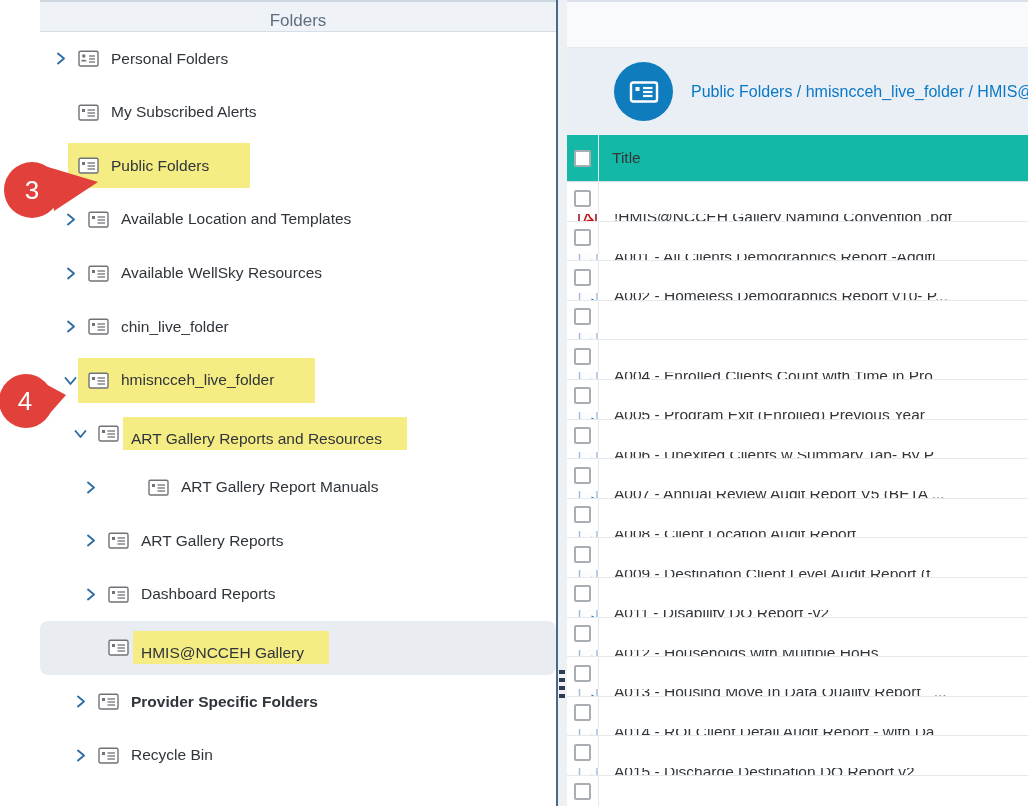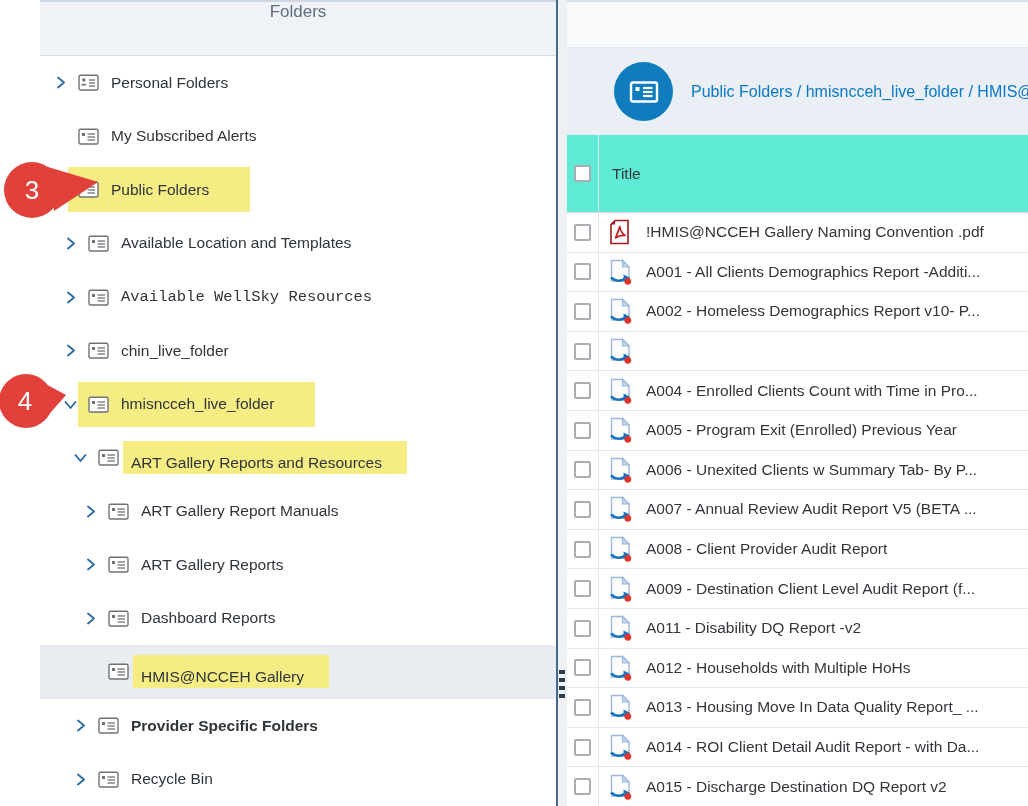--- a/index.html
+++ b/index.html
@@ -6,23 +6,23 @@
   html,body { margin:0; padding:0; }
   body {
     width:1028px; height:806px; position:relative; overflow:hidden;
     background:#ffffff; font-family:"Liberation Sans", sans-serif;
     -webkit-font-smoothing:antialiased;
   }
 
   
   .tree-panel { position:absolute; left:40px; top:0; width:516px; height:806px; background:#fff; }
   .panel-header {
-    height:56px; background:#eff3f8;
+    height:32px; background:#eff3f8;
     border-top:2px solid #ccd7e1; border-bottom:1px solid #d7dee5;
-    display:flex; align-items:flex-start; justify-content:center;
+    display:flex; align-items:flex-end; justify-content:center;
     color:#5f6e7e; font-size:17px;
   }
   .tree { width:100%; }
   .tree-row { height:53.57px; display:flex; align-items:center; cursor:default; }
   .tree-row.selected { background:#e9edf2; }
   .chev { width:16px; height:16px; flex:0 0 16px; display:flex; align-items:center; justify-content:center; }
   .chev svg { display:block; }
   .grp { display:inline-flex; align-items:center; }
   .tree-icon { width:21px; height:19px; margin-left:10px; flex:0 0 21px; display:flex; }
   .tree-label { margin-left:12px; font-size:15.5px; color:#2f353b; white-space:nowrap; }
@@ -42,29 +42,29 @@
   .main { position:absolute; left:567px; top:0; width:461px; height:806px; background:#fff; }
   .toolbar-strip { height:48px; background:#f8fafc; border-top:2px solid #d9e2ea; border-bottom:1px solid #e3e9ef; }
   .band { height:87px; background:#e9eff5; display:flex; align-items:center; }
   .band-circle {
     width:59px; height:59px; border-radius:50%; background:#0f7cbe;
     margin-left:47px; flex:0 0 59px;
     display:flex; align-items:center; justify-content:center;
   }
   .breadcrumb { margin-left:18px; color:#0a78c8; font-size:16px; white-space:nowrap; overflow:hidden; }
 
-  .thead { height:78px; background:#5eead4; border-bottom:1px solid #d8dcdf; display:flex; align-items:stretch; }
+  .thead { height:47px; background:#14b8a6; border-bottom:1px solid #d8dcdf; display:flex; align-items:stretch; }
   .cb-cell {
     width:32px; flex:0 0 32px; display:flex; align-items:center; justify-content:center;
     border-right:1px solid #e5e8ea;
   }
   .checkbox { width:17px; height:17px; background:#fff; border:2px solid #a9aeb3; border-radius:2px; }
   .th-title { display:flex; align-items:center; padding-left:13px; font-size:15.5px; color:#32363a; }
 
-  .frow { height:39.6px; display:flex; align-items:stretch; border-bottom:1px solid #e6e9eb; }
+  .frow { height:39.6px; display:flex; align-items:stretch; border-bottom:1px solid #e6e9eb;flex-direction:column; }
   .fmain { display:flex; align-items:center; overflow:hidden; }
   .file-icon { margin-left:10px; width:24px; height:27px; flex:0 0 24px; display:flex; align-items:center; }
   .ftitle { margin-left:13px; font-size:15.5px; color:#32363a; white-space:nowrap; }
 
   
   .pin { position:absolute; z-index:5; }
   .pin svg { display:block; }
   .pin-num {
     position:absolute; top:14px; width:26px; text-align:center;
     color:#ffffff; font-size:26px; line-height:30px;
@@ -144,21 +144,21 @@
               <rect x="1" y="2.2" width="19" height="14.8" rx="1.5" fill="#ffffff" stroke="#6f7276" stroke-width="1.4"></rect>
               <rect x="4" y="6" width="3" height="3" fill="#6f7276"></rect>
               <line x1="9.5" y1="7" x2="17" y2="7" stroke="#6f7276" stroke-width="1.3"></line>
               <line x1="9.5" y1="10" x2="17" y2="10" stroke="#6f7276" stroke-width="1.3"></line>
               <line x1="9.5" y1="13" x2="17" y2="13" stroke="#6f7276" stroke-width="1.3"></line>
             </svg>
           </span>
           <span class="tree-label">Available Location and Templates</span>
         </span>
       </div>
-      <div class="tree-row" style="padding-left: 22px; font-family: Liberation Mono, monospace;">
+      <div class="tree-row" style="padding-left: 22px;">
         <span class="chev">
           <svg width="13" height="13" viewBox="0 0 13 13" style="transform:rotate(0deg)">
             <polyline points="4,1.5 10,6.5 4,11.5" fill="none" stroke="#2d6ca3" stroke-width="1.9" stroke-linecap="round" stroke-linejoin="round"></polyline>
           </svg>
         </span>
         <span class="grp">
           <span class="tree-icon">
             <svg width="21" height="19" viewBox="0 0 21 19">
               <rect x="1" y="2.2" width="19" height="14.8" rx="1.5" fill="#ffffff" stroke="#6f7276" stroke-width="1.4"></rect>
               <rect x="4" y="6" width="3" height="3" fill="#6f7276"></rect>
@@ -220,78 +220,78 @@
               <rect x="1" y="2.2" width="19" height="14.8" rx="1.5" fill="#ffffff" stroke="#6f7276" stroke-width="1.4"></rect>
               <rect x="4" y="6" width="3" height="3" fill="#6f7276"></rect>
               <line x1="9.5" y1="7" x2="17" y2="7" stroke="#6f7276" stroke-width="1.3"></line>
               <line x1="9.5" y1="10" x2="17" y2="10" stroke="#6f7276" stroke-width="1.3"></line>
               <line x1="9.5" y1="13" x2="17" y2="13" stroke="#6f7276" stroke-width="1.3"></line>
             </svg>
           </span>
           <span class="tree-label hl-text">ART Gallery Reports and Resources</span>
         </span>
       </div>
+      <div class="tree-row" style="padding-left: 42px; gap: 40px;">
+        <span class="chev">
+          <svg width="13" height="13" viewBox="0 0 13 13" style="transform:rotate(0deg)">
+            <polyline points="4,1.5 10,6.5 4,11.5" fill="none" stroke="#2d6ca3" stroke-width="1.9" stroke-linecap="round" stroke-linejoin="round"></polyline>
+          </svg>
+        </span>
+        <span class="grp">
+          <span class="tree-icon">
+            <svg width="21" height="19" viewBox="0 0 21 19">
+              <rect x="1" y="2.2" width="19" height="14.8" rx="1.5" fill="#ffffff" stroke="#6f7276" stroke-width="1.4"></rect>
+              <rect x="4" y="6" width="3" height="3" fill="#6f7276"></rect>
+              <line x1="9.5" y1="7" x2="17" y2="7" stroke="#6f7276" stroke-width="1.3"></line>
+              <line x1="9.5" y1="10" x2="17" y2="10" stroke="#6f7276" stroke-width="1.3"></line>
+              <line x1="9.5" y1="13" x2="17" y2="13" stroke="#6f7276" stroke-width="1.3"></line>
+            </svg>
+          </span>
+          <span class="tree-label">ART Gallery Report Manuals</span>
+        </span>
+      </div>
       <div class="tree-row" style="padding-left: 42px;">
         <span class="chev">
           <svg width="13" height="13" viewBox="0 0 13 13" style="transform:rotate(0deg)">
             <polyline points="4,1.5 10,6.5 4,11.5" fill="none" stroke="#2d6ca3" stroke-width="1.9" stroke-linecap="round" stroke-linejoin="round"></polyline>
           </svg>
         </span>
         <span class="grp">
           <span class="tree-icon">
             <svg width="21" height="19" viewBox="0 0 21 19">
               <rect x="1" y="2.2" width="19" height="14.8" rx="1.5" fill="#ffffff" stroke="#6f7276" stroke-width="1.4"></rect>
               <rect x="4" y="6" width="3" height="3" fill="#6f7276"></rect>
               <line x1="9.5" y1="7" x2="17" y2="7" stroke="#6f7276" stroke-width="1.3"></line>
               <line x1="9.5" y1="10" x2="17" y2="10" stroke="#6f7276" stroke-width="1.3"></line>
               <line x1="9.5" y1="13" x2="17" y2="13" stroke="#6f7276" stroke-width="1.3"></line>
             </svg>
           </span>
-          <span class="tree-label">ART Gallery Report Manuals</span>
+          <span class="tree-label">ART Gallery Reports</span>
         </span>
       </div>
       <div class="tree-row" style="padding-left: 42px;">
         <span class="chev">
           <svg width="13" height="13" viewBox="0 0 13 13" style="transform:rotate(0deg)">
             <polyline points="4,1.5 10,6.5 4,11.5" fill="none" stroke="#2d6ca3" stroke-width="1.9" stroke-linecap="round" stroke-linejoin="round"></polyline>
           </svg>
         </span>
         <span class="grp">
           <span class="tree-icon">
             <svg width="21" height="19" viewBox="0 0 21 19">
               <rect x="1" y="2.2" width="19" height="14.8" rx="1.5" fill="#ffffff" stroke="#6f7276" stroke-width="1.4"></rect>
               <rect x="4" y="6" width="3" height="3" fill="#6f7276"></rect>
               <line x1="9.5" y1="7" x2="17" y2="7" stroke="#6f7276" stroke-width="1.3"></line>
               <line x1="9.5" y1="10" x2="17" y2="10" stroke="#6f7276" stroke-width="1.3"></line>
               <line x1="9.5" y1="13" x2="17" y2="13" stroke="#6f7276" stroke-width="1.3"></line>
             </svg>
           </span>
-          <span class="tree-label">ART Gallery Reports</span>
-        </span>
-      </div>
-      <div class="tree-row" style="padding-left: 42px;">
-        <span class="chev">
-          <svg width="13" height="13" viewBox="0 0 13 13" style="transform:rotate(0deg)">
-            <polyline points="4,1.5 10,6.5 4,11.5" fill="none" stroke="#2d6ca3" stroke-width="1.9" stroke-linecap="round" stroke-linejoin="round"></polyline>
-          </svg>
-        </span>
-        <span class="grp">
-          <span class="tree-icon">
-            <svg width="21" height="19" viewBox="0 0 21 19">
-              <rect x="1" y="2.2" width="19" height="14.8" rx="1.5" fill="#ffffff" stroke="#6f7276" stroke-width="1.4"></rect>
-              <rect x="4" y="6" width="3" height="3" fill="#6f7276"></rect>
-              <line x1="9.5" y1="7" x2="17" y2="7" stroke="#6f7276" stroke-width="1.3"></line>
-              <line x1="9.5" y1="10" x2="17" y2="10" stroke="#6f7276" stroke-width="1.3"></line>
-              <line x1="9.5" y1="13" x2="17" y2="13" stroke="#6f7276" stroke-width="1.3"></line>
-            </svg>
-          </span>
           <span class="tree-label">Dashboard Reports</span>
         </span>
       </div>
-      <div class="tree-row selected" style="padding-left: 42px;">
+      <div class="tree-row selected" style="padding-left: 42px; border-radius: 8px;">
         <span class="chev"></span>
         <span class="grp">
           <span class="tree-icon">
             <svg width="21" height="19" viewBox="0 0 21 19">
               <rect x="1" y="2.2" width="19" height="14.8" rx="1.5" fill="#ffffff" stroke="#6f7276" stroke-width="1.4"></rect>
               <rect x="4" y="6" width="3" height="3" fill="#6f7276"></rect>
               <line x1="9.5" y1="7" x2="17" y2="7" stroke="#6f7276" stroke-width="1.3"></line>
               <line x1="9.5" y1="10" x2="17" y2="10" stroke="#6f7276" stroke-width="1.3"></line>
               <line x1="9.5" y1="13" x2="17" y2="13" stroke="#6f7276" stroke-width="1.3"></line>
             </svg>
@@ -513,21 +513,21 @@
         <div class="fmain">
           <span class="file-icon">
             <svg width="23" height="26" viewBox="0 0 23 26">
               <path d="M2.5,1.5 h11 l6.5,6.5 v14 h-17.5 z" fill="#fdfdfe" stroke="#9db9da" stroke-width="1.4"></path>
               <path d="M13.5,1.5 l6.5,6.5 h-6.5 z" fill="#c7daed" stroke="#9db9da" stroke-width="1.2"></path>
               <path d="M2,18.5 C7,23 12.5,22.5 16,19.5" fill="none" stroke="#1670c0" stroke-width="2.4"></path>
               <polygon points="14.5,15.5 21,18.8 14.8,22.5" fill="#1670c0"></polygon>
               <circle cx="18.8" cy="22.3" r="3.4" fill="#e0352b"></circle>
             </svg>
           </span>
-          <span class="ftitle">A008 - Client Provider Audit Report</span>
+          <span class="ftitle">A008 - Client Location Audit Report</span>
         </div>
       </div>
       <div class="frow">
         <div class="cb-cell">
           <span class="checkbox"></span>
         </div>
         <div class="fmain">
           <span class="file-icon">
             <svg width="23" height="26" viewBox="0 0 23 26">
               <path d="M2.5,1.5 h11 l6.5,6.5 v14 h-17.5 z" fill="#fdfdfe" stroke="#9db9da" stroke-width="1.4"></path>

